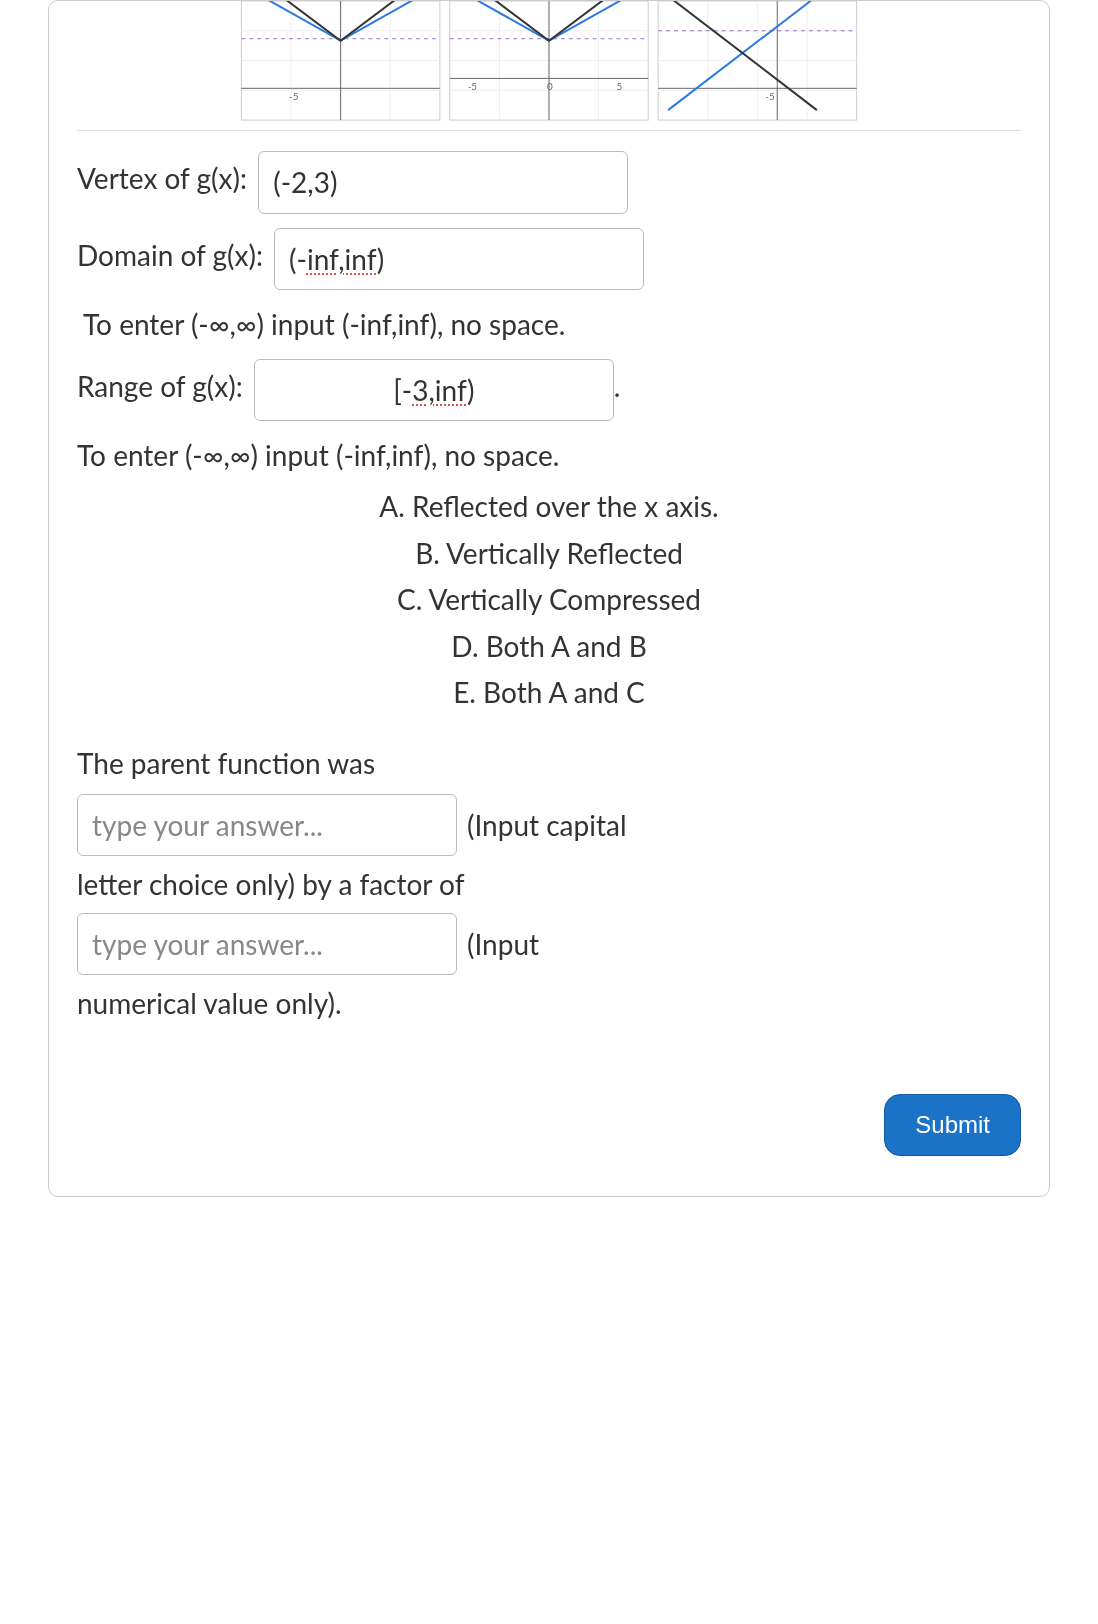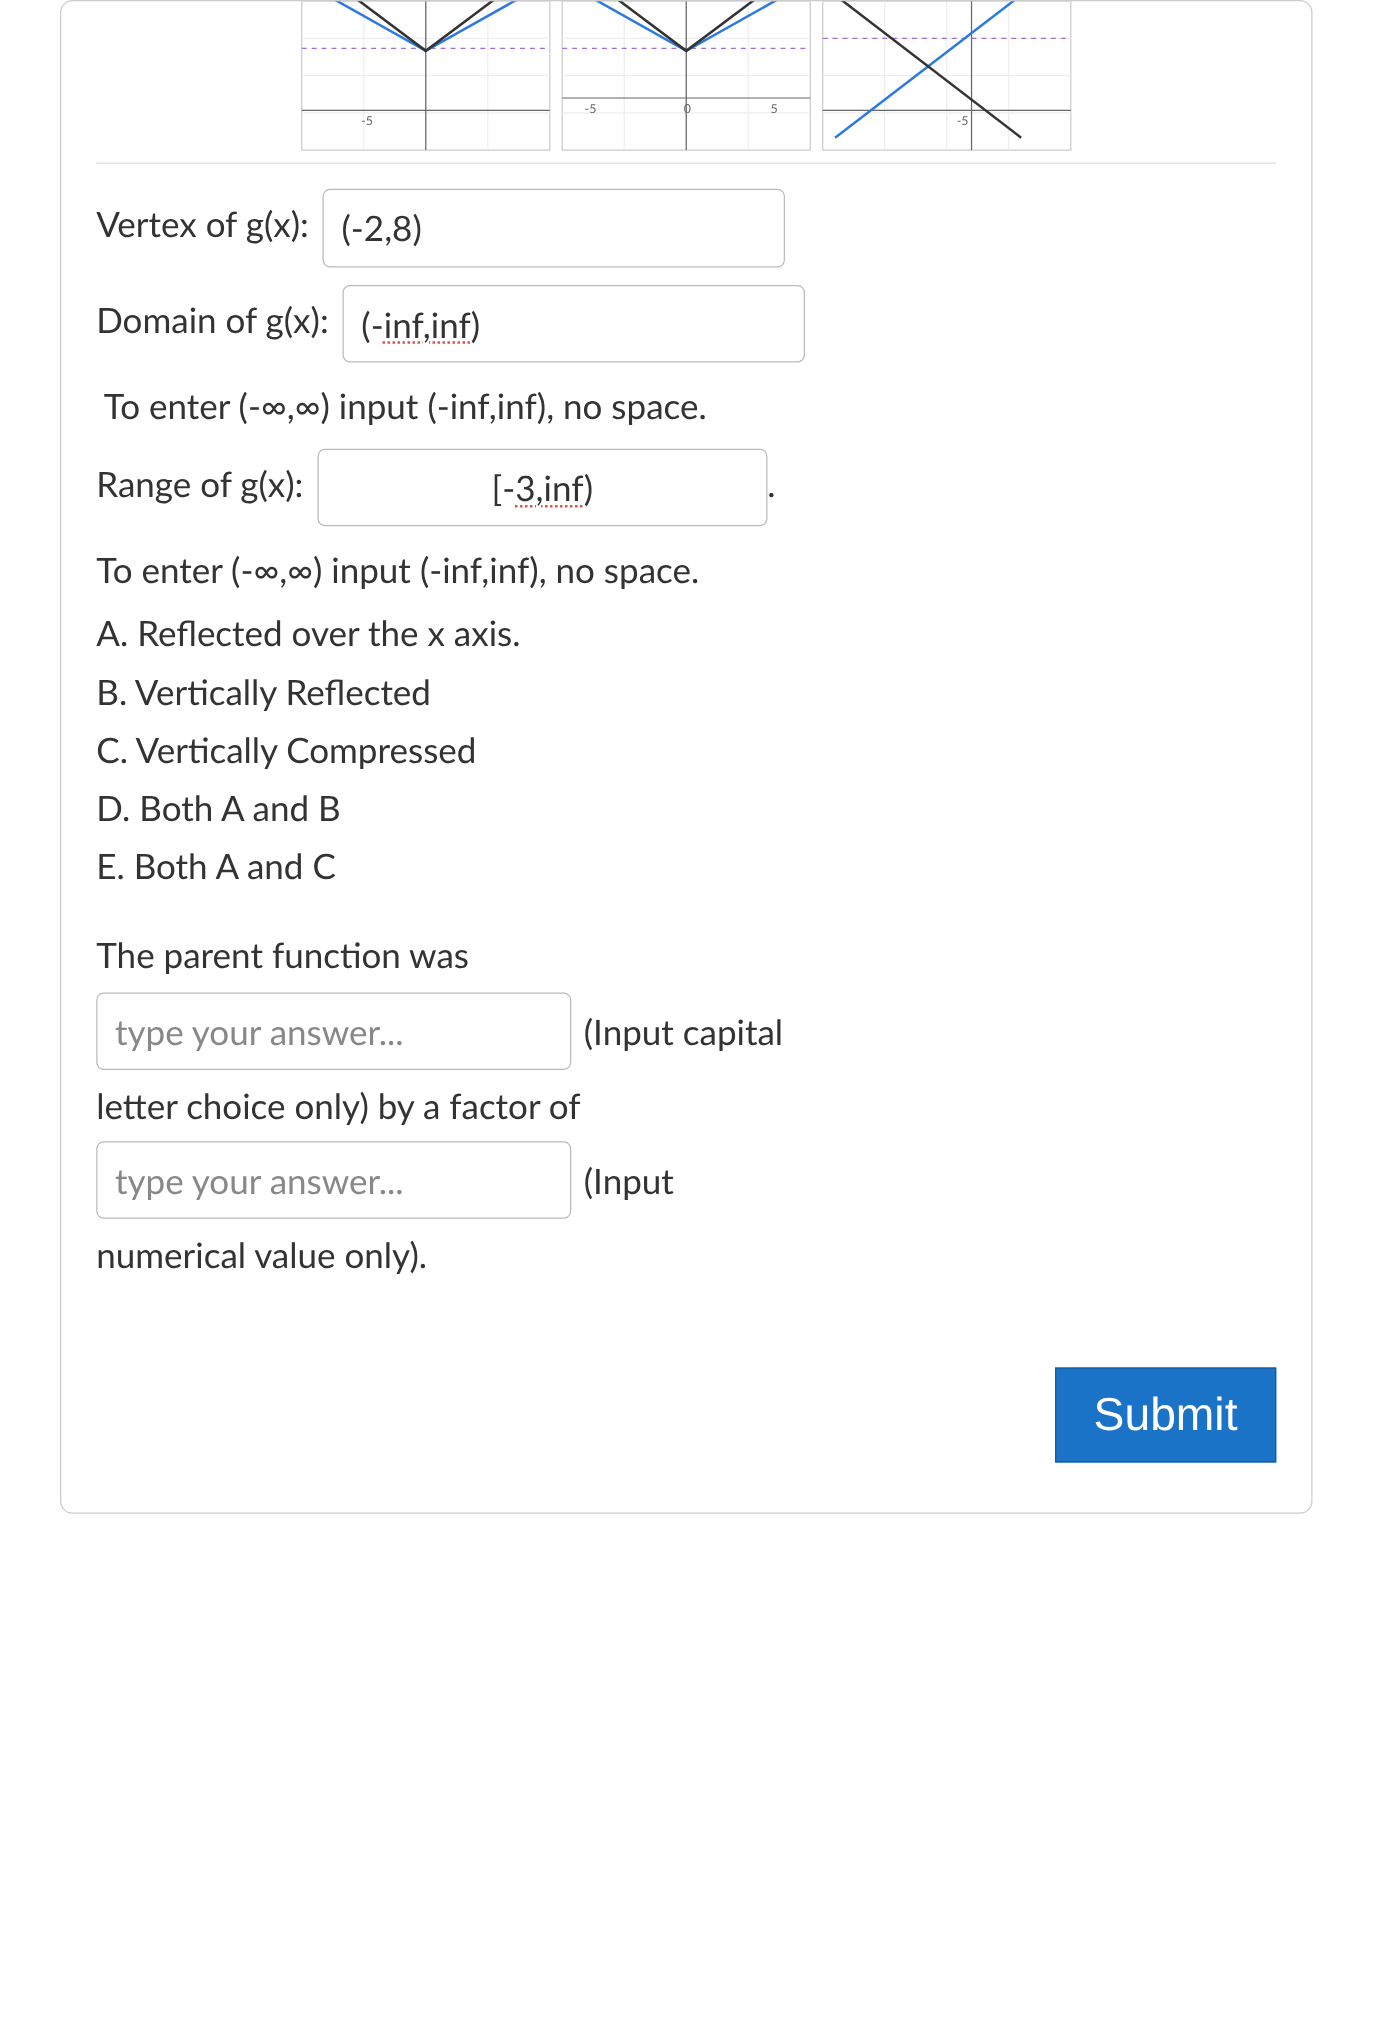--- a/index.html
+++ b/index.html
@@ -55,40 +55,40 @@
       min-width: 380px;
       background: #fff;
     }
     .spellcheck {
       text-decoration: underline dotted #d9534f;
       text-decoration-thickness: 2px;
       text-underline-offset: 4px;
     }
     .hint { margin: 6px 0 14px 6px; }
     .instructions { margin: 10px 0; }
-    .options { margin: 6px 0; }
+    .options { margin: 6px 0; text-align: center; }
     .fillin-block { margin-top: 30px; }
     .fillin-line {
       display: flex;
       flex-wrap: wrap;
       align-items: center;
       gap: 12px 10px;
     }
     .fillin-block .text-part { display: inline; text-align: right; }
     .submit-wrap {
       text-align: right;
       margin-top: 70px;
     }
     .submit-btn {
       background: #1b73c7;
       color: #fff;
       border: 1px solid #155a9e;
-      border-radius: 0;
+      border-radius: 16px;
       padding: 16px 30px;
-      font-size: 37px;
+      font-size: 24px;
       cursor: pointer;
     }
     svg { display: block; }
   </style>
 </head>
 <body>
 
 <div class="panel">
 
   <svg class="graphs" viewBox="0 0 620 130">
@@ -150,21 +150,21 @@
       <line x1="120" y1="0" x2="120" y2="120" stroke="#666"></line>
 
       <line x1="10" y1="110" x2="160" y2="-5" stroke="#2a7ae2" stroke-width="2"></line>
       <line x1="10" y1="-5" x2="160" y2="110" stroke="#333" stroke-width="2"></line>
       <text x="108" y="100" font-size="10" fill="#666">-5</text>
     </g>
   </svg>
 
   <div class="row">
     <span class="label">Vertex of g(x):</span>
-    <span class="input-box input-wide">(-2,8)</span>
+    <span class="input-box input-wide">(-2,3)</span>
   </div>
 
   <div class="row">
     <span class="label">Domain of g(x):</span>
     <span class="input-box input-med">
       <span>(-</span><span class="spellcheck">inf,inf</span><span>)</span>
     </span>
   </div>
   <div class="hint">To enter (-∞,∞)  input (-inf,inf), no space.</div>
 

